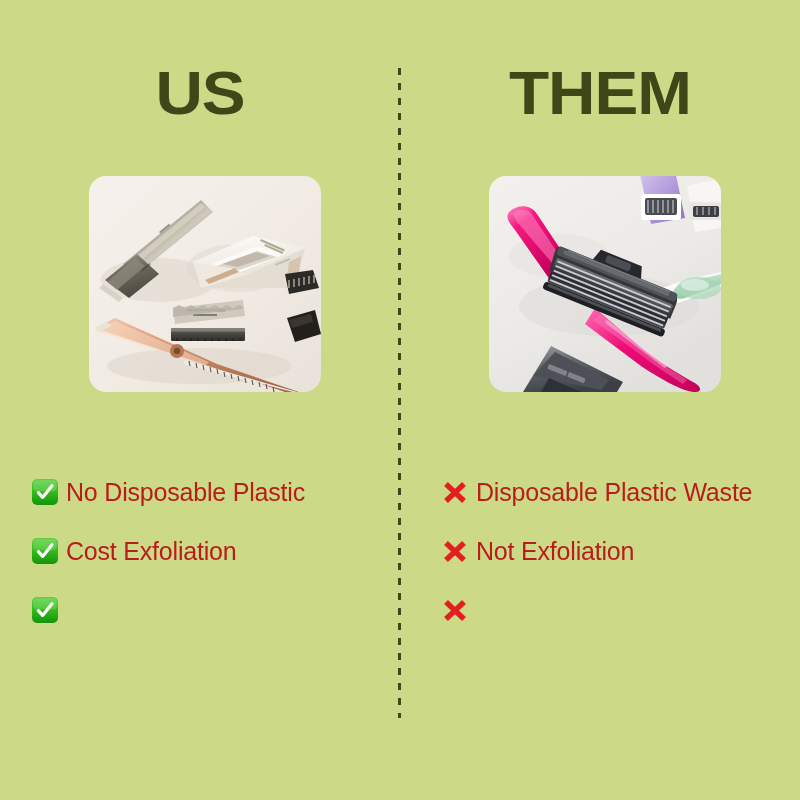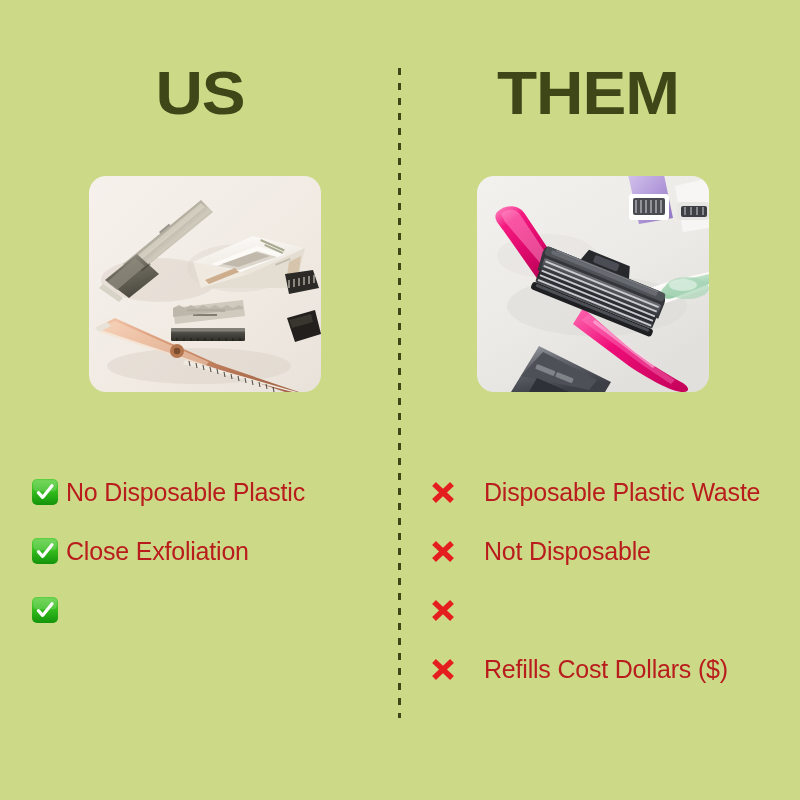--- a/index.html
+++ b/index.html
@@ -39,21 +39,21 @@
   }
 
   
   .column {
     position: absolute;
     top: 0;
     width: 400px;
     height: 800px;
   }
   .column.left  { left: 0; }
-  .column.right { left: 388px; }
+  .column.right { left: 400px; }
 
   .heading {
     position: absolute;
     top: 62px;
     width: 400px;
     text-align: center;
     font-family: "Liberation Sans", sans-serif;
     font-size: 62px;
     line-height: 62px;
     font-weight: bold;
@@ -87,21 +87,21 @@
     padding: 0;
     list-style: none;
   }
   .feature-item {
     position: relative;
     height: 59px;
     display: flex;
     align-items: center;
   }
   .feature-list.left-list  .feature-item { padding-left: 30px; }
-  .feature-list.right-list .feature-item { padding-left: 40px; gap: 20px; }
+  .feature-list.right-list .feature-item { padding-left: 40px; }
 
   .mark {
     flex: 0 0 auto;
     width: 30px;
     height: 30px;
     margin-right: 6px;
     position: relative;
   }
   .mark svg { display: block; }
 
@@ -296,21 +296,21 @@
         <span class="feature-text">No Disposable Plastic</span>
       </li>
       <li class="feature-item">
         <span class="mark">
           <svg width="30" height="30" viewBox="0 0 30 30" xmlns="http://www.w3.org/2000/svg">
             <rect x="2" y="2" width="26" height="26" rx="5" fill="url(#chkg1)"></rect>
             <rect x="3.2" y="3.2" width="23.6" height="11" rx="4" fill="#ffffff" opacity="0.16"></rect>
             <path d="M8.4,15.6 L12.6,20.4 L22,8.8" fill="none" stroke="#ffffff" stroke-width="3.2" stroke-linecap="round" stroke-linejoin="round"></path>
           </svg>
         </span>
-        <span class="feature-text">Close Exfoliation</span>
+        <span class="feature-text">Cost Exfoliation</span>
       </li>
       <li class="feature-item">
         <span class="mark">
           <svg width="30" height="30" viewBox="0 0 30 30" xmlns="http://www.w3.org/2000/svg">
             <rect x="2" y="2" width="26" height="26" rx="5" fill="url(#chkg1)"></rect>
             <rect x="3.2" y="3.2" width="23.6" height="11" rx="4" fill="#ffffff" opacity="0.16"></rect>
             <path d="M8.4,15.6 L12.6,20.4 L22,8.8" fill="none" stroke="#ffffff" stroke-width="3.2" stroke-linecap="round" stroke-linejoin="round"></path>
           </svg>
         </span>
       </li>
@@ -462,39 +462,28 @@
       </li>
       <li class="feature-item">
         <span class="mark">
           <svg width="30" height="30" viewBox="0 0 30 30" xmlns="http://www.w3.org/2000/svg">
             <g stroke="#e41e1e" stroke-width="5.4" stroke-linecap="butt">
               <line x1="6" y1="7" x2="24" y2="24"></line>
               <line x1="24" y1="7" x2="6" y2="24"></line>
             </g>
           </svg>
         </span>
-        <span class="feature-text">Not Disposable</span>
+        <span class="feature-text">Not Exfoliation</span>
       </li>
       <li class="feature-item">
         <span class="mark">
           <svg width="30" height="30" viewBox="0 0 30 30" xmlns="http://www.w3.org/2000/svg">
             <g stroke="#e41e1e" stroke-width="5.4" stroke-linecap="butt">
               <line x1="6" y1="7" x2="24" y2="24"></line>
               <line x1="24" y1="7" x2="6" y2="24"></line>
             </g>
           </svg>
         </span>
       </li>
-      <li class="feature-item">
-        <span class="mark">
-          <svg width="30" height="30" viewBox="0 0 30 30" xmlns="http://www.w3.org/2000/svg">
-            <g stroke="#e41e1e" stroke-width="5.4" stroke-linecap="butt">
-              <line x1="6" y1="7" x2="24" y2="24"></line>
-              <line x1="24" y1="7" x2="6" y2="24"></line>
-            </g>
-          </svg>
-        </span>
-        <span class="feature-text">Refills Cost Dollars ($)</span>
-      </li>
     </ul>
   </div>
 
 </div>
 
 </body></html>

